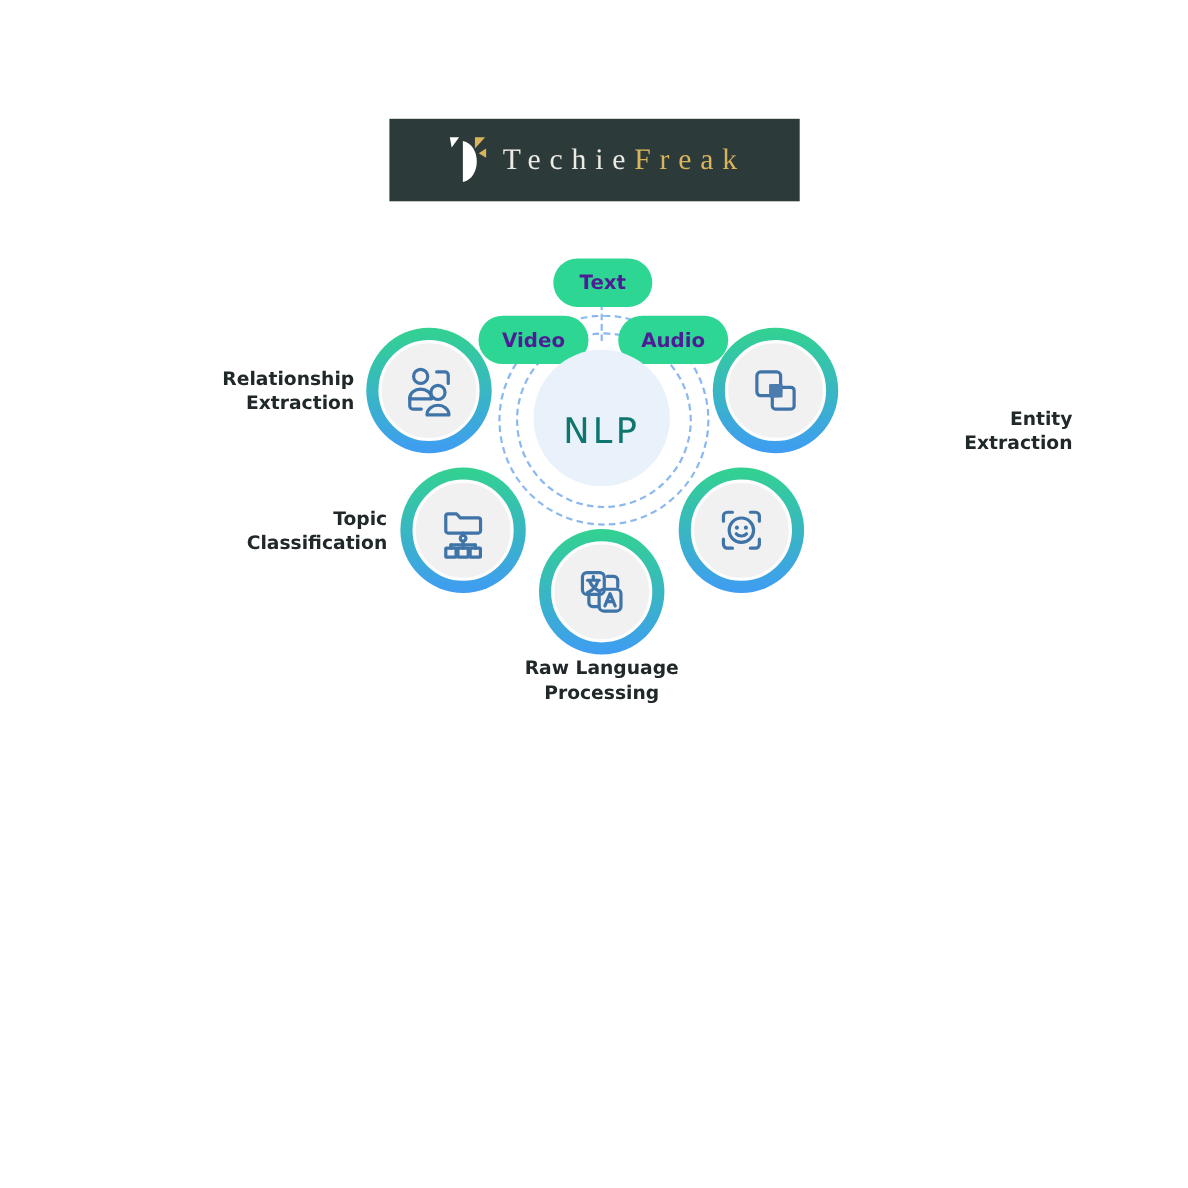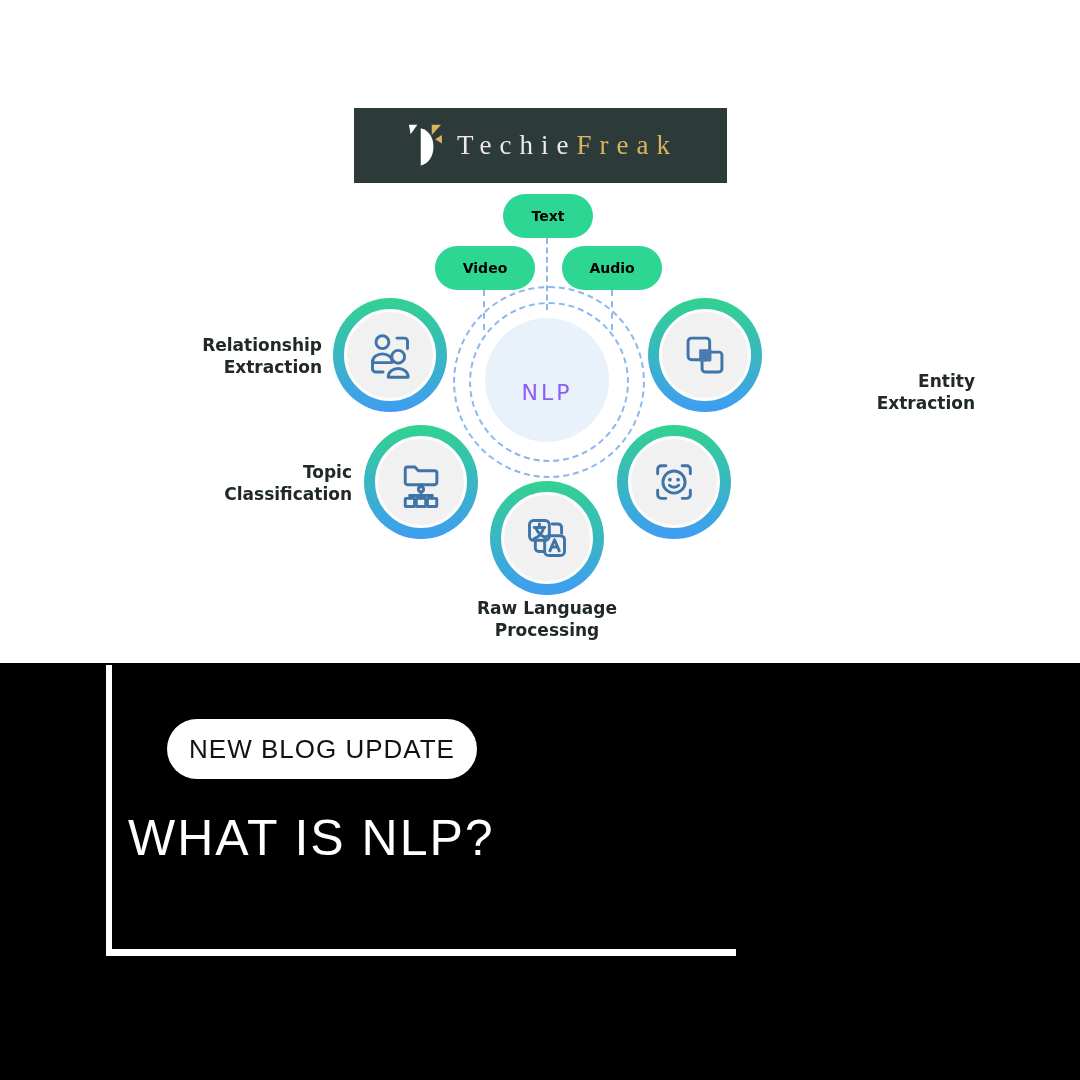--- a/index.html
+++ b/index.html
@@ -18,25 +18,25 @@
   .dash-circle{position:absolute;border:2px dashed var(--dash-blue);border-radius:50%;}
   .dash-outer{left:453px;top:286px;width:188px;height:188px;}
   .dash-inner{left:469px;top:302px;width:156px;height:156px;}
   .dash-line{position:absolute;width:0;border-left:2px dashed var(--dash-blue);}
   .line-text{left:546px;top:238px;height:72px;}
   .line-video{left:483px;top:290px;height:40px;}
   .line-audio{left:611px;top:290px;height:40px;}
 
   .center-circle{position:absolute;left:485px;top:318px;width:124px;height:124px;border-radius:50%;
                  background:var(--center-fill);display:flex;align-items:center;justify-content:center;}
-  .center-label{font-size:22px;letter-spacing:3px;color:#8b5cf6;font-weight:500;margin-top:24px;}
+  .center-label{font-size:32px;letter-spacing:3px;color:#0f766e;font-weight:500;margin-top:24px;}
 
   .pill{position:absolute;height:44px;border-radius:22px;background:var(--accent-green);
         display:flex;align-items:center;justify-content:center;
-        font-size:14px;font-weight:600;color:#000000;}
+        font-size:18px;font-weight:600;color:#4c1d95;margin-top:41px;}
   .pill-text{left:503px;top:194px;width:90px;}
   .pill-video{left:435px;top:246px;width:100px;text-align:right;}
   .pill-audio{left:562px;top:246px;width:100px;}
 
   .node{position:absolute;width:114px;height:114px;border-radius:50%;
         background:linear-gradient(180deg,var(--ring-green),var(--ring-blue));
         display:flex;align-items:center;justify-content:center;}
   .node-inner{width:92px;height:92px;border-radius:50%;background:#f1f1f2;border:3px solid #fdfdfd;
               box-sizing:border-box;display:flex;align-items:center;justify-content:center;}
   .node-relationship{left:333px;top:298px;}
@@ -171,20 +171,14 @@
         <path d="M14 27.5 v5 a3 3 0 0 0 3 3 h5"></path>
         <rect x="22" y="22" width="17" height="17" rx="3.5"></rect>
         <path d="M26.5 35 l4 -9.5 l4 9.5"></path>
         <path d="M27.9 31.7 h5.2"></path>
       </svg>
     </div>
   </div>
   <div class="node-label label-raw">Raw Language
 Processing</div>
 
-  <div class="bottom">
-    <div class="frame-v"></div>
-    <div class="frame-h"></div>
-    <div class="badge">NEW BLOG UPDATE</div>
-    <div class="main-title">WHAT IS NLP?</div>
-  </div>
 
 </div>
 
 </body></html>

